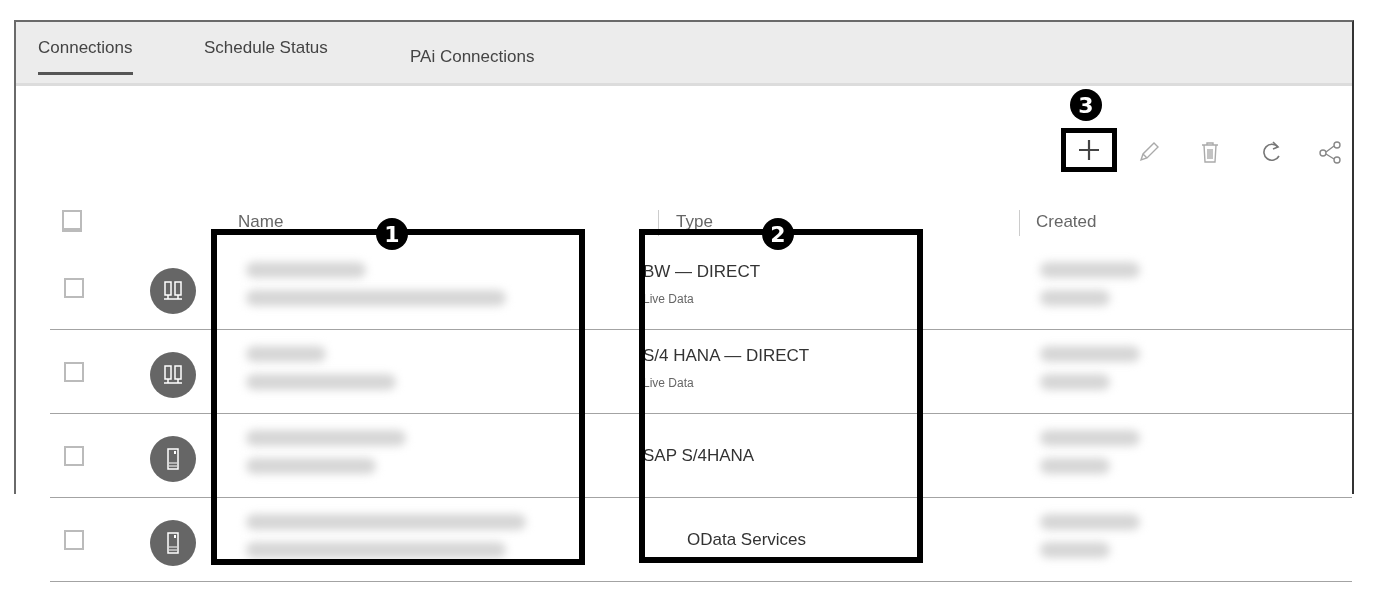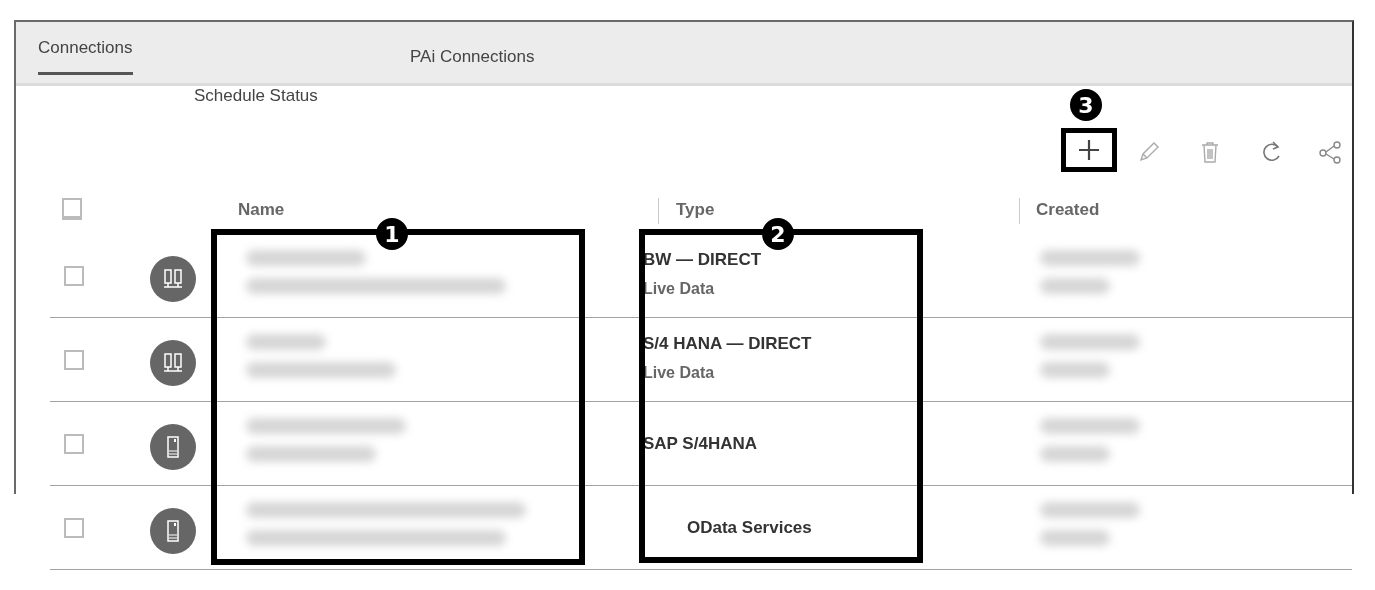--- a/index.html
+++ b/index.html
@@ -14,21 +14,21 @@
     .tabbar {
       position: absolute; left: 0; top: 0; right: 0; height: 64px;
       background: #ececec; border-bottom: 3px solid #dcdcdc;
     }
     .tab {
       position: absolute; top: 16px; font-size: 17px; color: #444; cursor: pointer;
       padding-bottom: 14px;
     }
     .tab.active { border-bottom: 3px solid #555; }
     .tab-0 { left: 22px; }
-    .tab-1 { left: 178px; margin-top: 48px; }
+    .tab-1 { left: 188px; }
     .tab-2 { left: 394px; margin-top: 9px; }
 
     .toolbar { position: absolute; top: 110px; left: 0; right: 0; height: 40px; }
     .tool { position: absolute; top: 0; width: 40px; height: 40px; display: flex; align-items: center; justify-content: center; cursor: pointer; }
     .tool svg { width: 26px; height: 26px; }
     .tool-add { left: 1045px; border: 5px solid #000; width: 56px; height: 44px; top: -4px; }
     .tool-edit { left: 1112px; }
     .tool-delete { left: 1174px; }
     .tool-refresh { left: 1236px; }
     .tool-share { left: 1294px; }
@@ -40,21 +40,21 @@
       font-family: "DejaVu Sans", sans-serif;
     }
     .badge-3 { left: 1054px; top: 67px; }
     .badge-1 { left: 360px; top: 196px; }
     .badge-2 { left: 746px; top: 196px; }
 
     .highlight { position: absolute; border: 6px solid #000; z-index: 4; pointer-events: none; }
     .hl-1 { left: 195px; top: 207px; width: 374px; height: 336px; }
     .hl-2 { left: 623px; top: 207px; width: 284px; height: 334px; }
 
-    .table { position: absolute; top: 170px; left: 0; right: 0; font-weight: bold; }
+    .table { position: absolute; top: 182px; left: 0; right: 0; }
     .thead { position: relative; height: 42px; }
     .th { position: absolute; top: 8px; font-size: 17px; color: #666; }
     .th-name { left: 222px; }
     .th-type { left: 660px; }
     .th-created { left: 1020px; }
     .col-sep { position: absolute; top: 6px; width: 1px; height: 26px; background: #ccc; }
     .sep-type { left: 642px; }
     .sep-created { left: 1003px; }
 
     .checkbox { position: absolute; width: 20px; height: 20px; border: 2px solid #bbb; background: #fff; cursor: pointer; }
@@ -62,21 +62,21 @@
 
     .row { position: relative; height: 84px; border-bottom: 1px solid #a3a3a3; margin-left: 34px; }
     .row .checkbox { left: 14px; top: 32px; }
     .row-icon {
       position: absolute; left: 100px; top: 22px; width: 46px; height: 46px; border-radius: 50%;
       background: #666; display: flex; align-items: center; justify-content: center;
     }
     .row-icon svg { width: 26px; height: 26px; }
     .blur { position: absolute; background: #d6d6d6; border-radius: 10px; filter: blur(4px); }
     .type-main { position: absolute; left: 593px; font-size: 17px; color: #333; }
-    .type-sub { position: absolute; left: 593px; font-size: 16px; color: #666; }
+    .type-sub { position: absolute; left: 593px; font-size: 12px; color: #666; }
   </style>
 </head>
 <body>
 
 <div class="frame">
 
   <div class="tabbar">
     <div class="tab tab-0 active">Connections</div>
     <div class="tab tab-1">Schedule Status</div>
     <div class="tab tab-2">PAi Connections</div>

